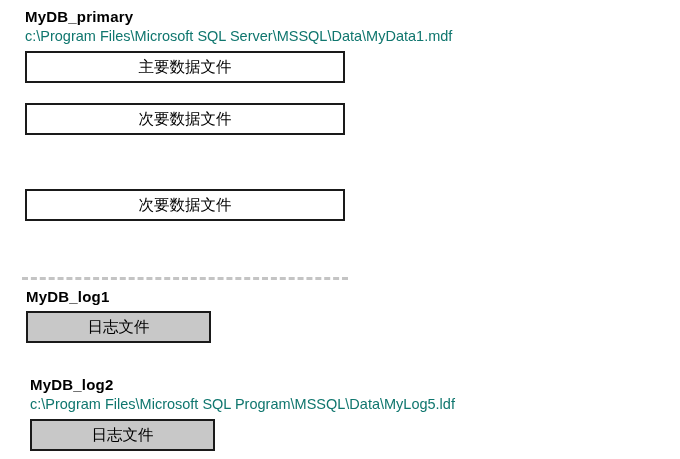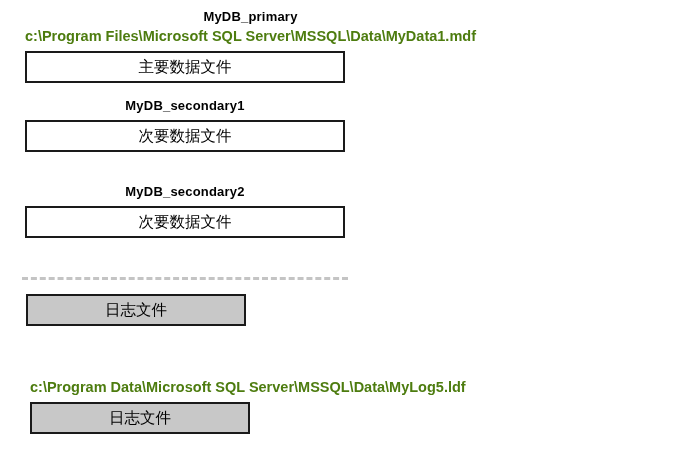--- a/index.html
+++ b/index.html
@@ -23,35 +23,34 @@
     top: 0;
     width: 680px;
     height: 459px;
   }
 
   .file-group {
     position: absolute;
   }
 
   .file-name {
-    font-size: 13px;
+    font-size: 15px;
     font-weight: bold;
     letter-spacing: 0.2px;
     line-height: 17px;
     white-space: nowrap;
     color: #000000;
-    text-align: center;
   }
 
   .file-path {
     font-size: 14.5px;
-    font-weight: bold;
+    font-weight: normal;
     line-height: 18px;
     white-space: nowrap;
-    color: #4d7c0f;
+    color: #0f766e;
     margin-top: 2px;
   }
 
   .file-box {
     box-sizing: border-box;
     margin-top: 6px;
     border: 2px solid #701a75;
     background: #ffffff;
     height: 32px;
     line-height: 28px;
@@ -59,48 +58,48 @@
     font-size: 15.5px;
     color: #000000;
     white-space: nowrap;
   }
 
   .file-box.data-box {
     width: 320px;
   }
 
   .file-box.log-box {
-    width: 220px;
+    width: 185px;
     background: #c8c8c8;
   }
 
   .separator {
     position: absolute;
     height: 0;
     border-top: 3px dashed #c4c4c4;
   }
 </style>
 </head>
 <body>
 
 <div id="diagram">
     <div class="file-group" style="left: 25px; top: 8px;">
       <div class="file-name">MyDB_primary</div>
       <div class="file-path">c:\Program Files\Microsoft SQL Server\MSSQL\Data\MyData1.mdf</div>
       <div class="file-box data-box" style="background: rgb(255, 255, 255); border-color: rgb(26, 26, 26);">主要数据文件</div>
     </div>
     <div class="file-group" style="left: 25px; top: 97px;">
-      <div class="file-name">MyDB_secondary1</div>
       <div class="file-box data-box" style="background: rgb(255, 255, 255); border-color: rgb(26, 26, 26);">次要数据文件</div>
     </div>
     <div class="file-group" style="left: 25px; top: 183px;">
-      <div class="file-name">MyDB_secondary2</div>
       <div class="file-box data-box" style="background: rgb(255, 255, 255); border-color: rgb(26, 26, 26);">次要数据文件</div>
     </div>
     <div class="file-group" style="left: 26px; top: 288px;">
+      <div class="file-name">MyDB_log1</div>
       <div class="file-box log-box" style="background: rgb(200, 200, 200); border-color: rgb(26, 26, 26);">日志文件</div>
     </div>
     <div class="file-group" style="left: 30px; top: 376px;">
-      <div class="file-path">c:\Program Data\Microsoft SQL Server\MSSQL\Data\MyLog5.ldf</div>
+      <div class="file-name">MyDB_log2</div>
+      <div class="file-path">c:\Program Files\Microsoft SQL Program\MSSQL\Data\MyLog5.ldf</div>
       <div class="file-box log-box" style="background: rgb(200, 200, 200); border-color: rgb(26, 26, 26);">日志文件</div>
     </div>
     <div class="separator" style="left: 22px; top: 277px; width: 326px; border-top-color: rgb(196, 196, 196);"></div>
   </div>
 
 </body></html>

